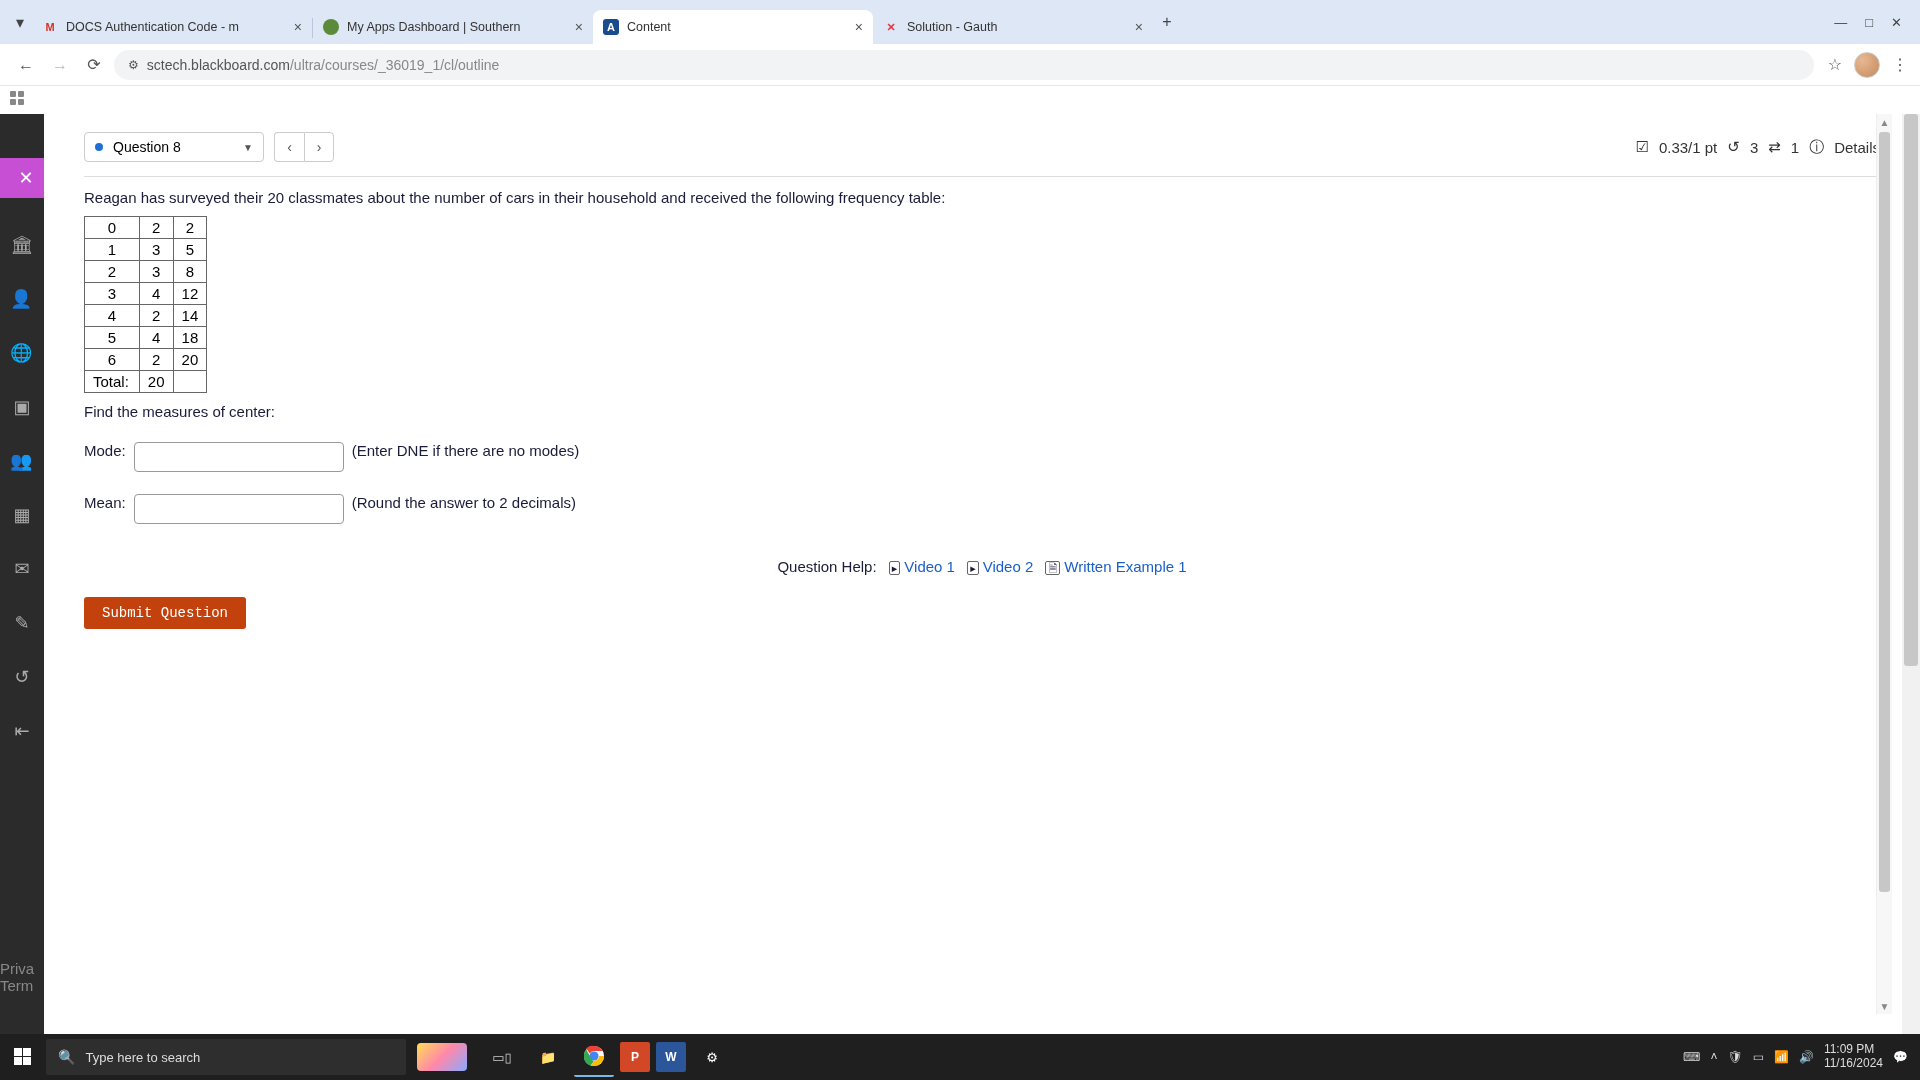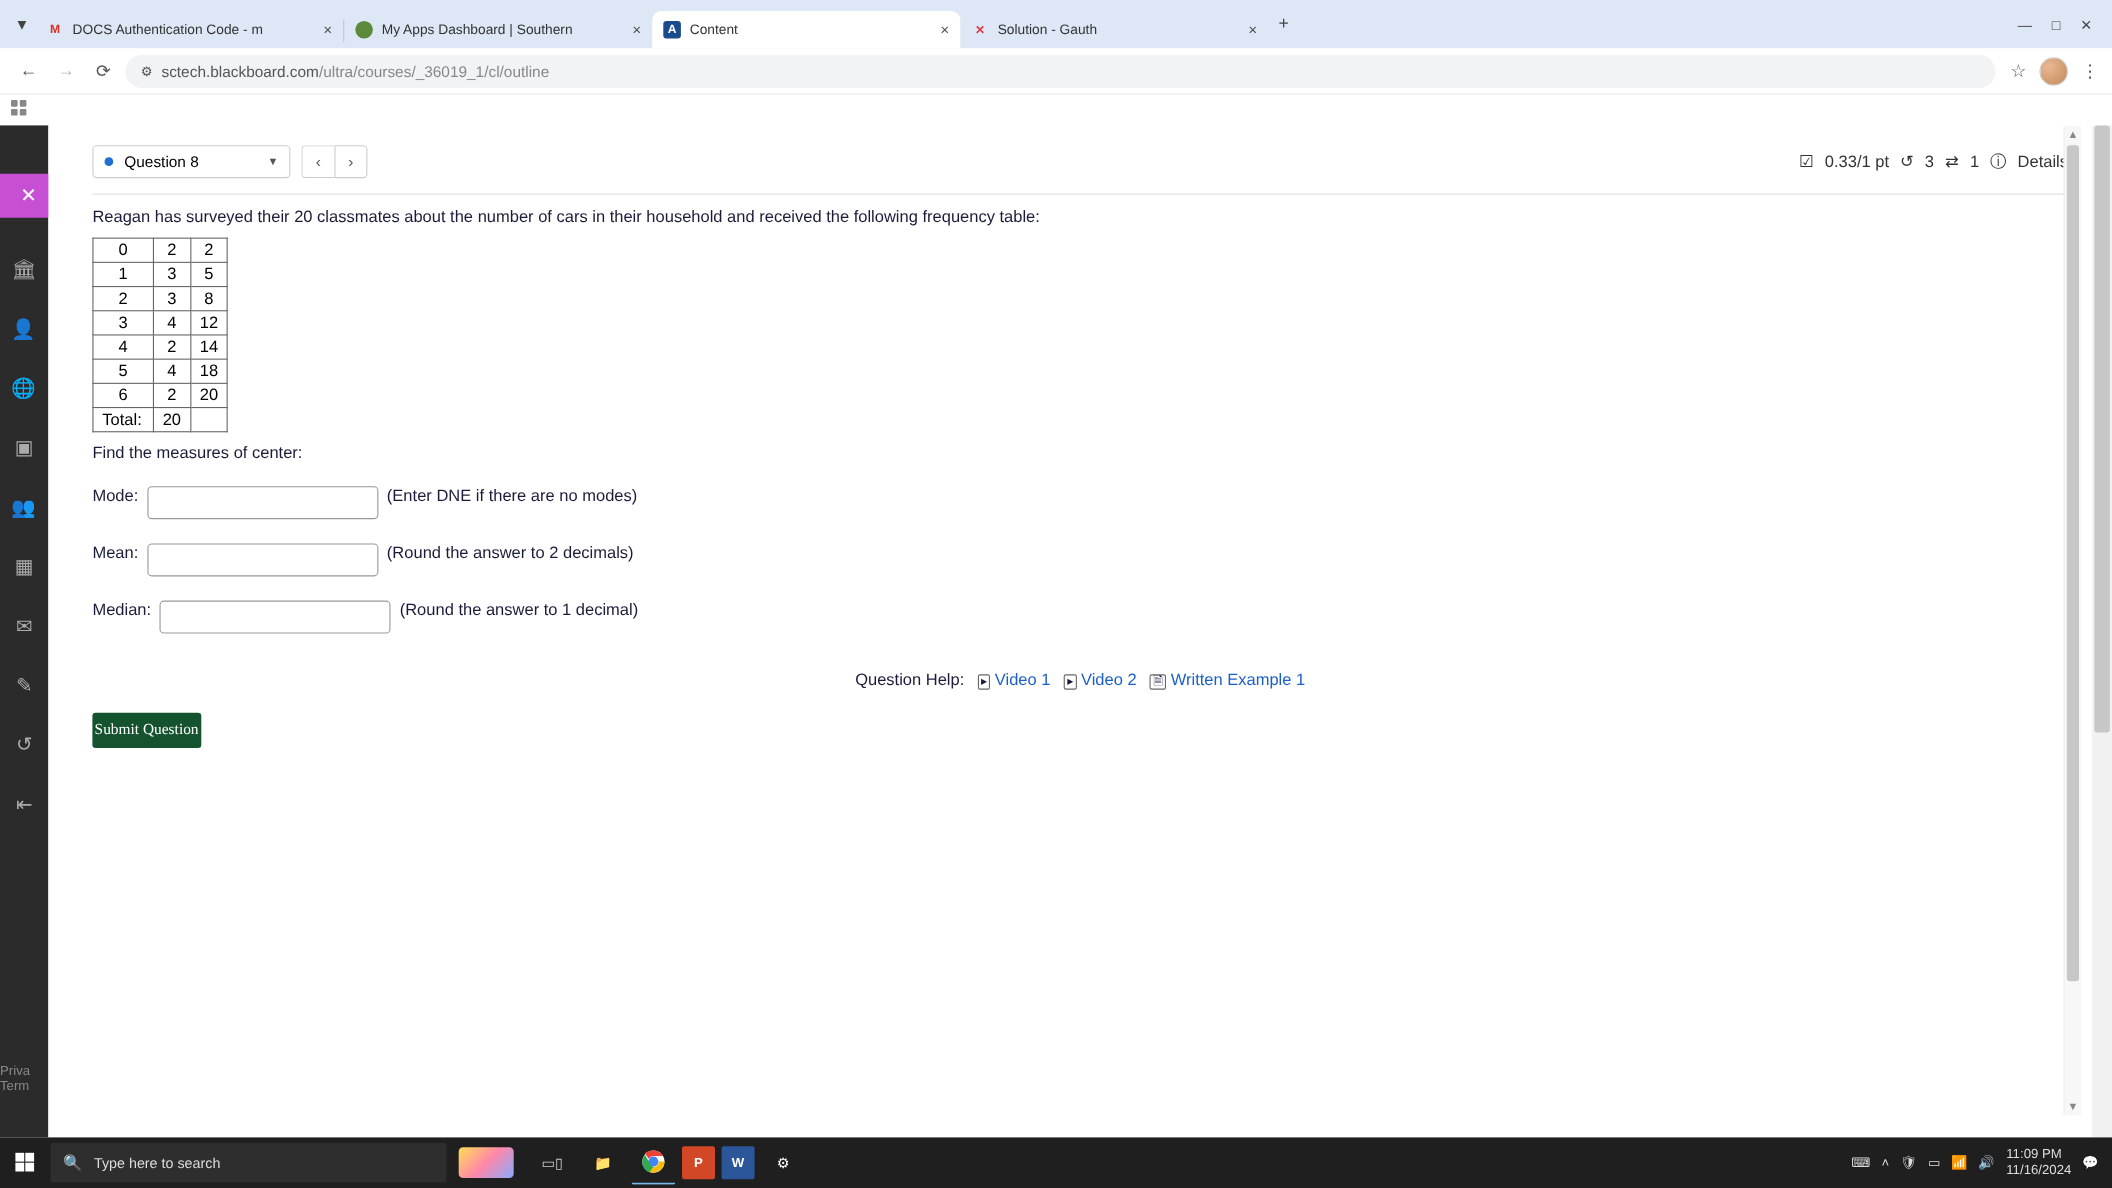--- a/index.html
+++ b/index.html
@@ -30,21 +30,21 @@
 .app-strip { height:28px; background:#fff; display:flex; align-items:center; padding-left:10px; }
 .app-strip .apps-icon { width:18px; height:18px; display:grid; grid-template-columns:repeat(2,6px); grid-template-rows:repeat(2,6px); gap:2px; }
 .app-strip .apps-icon span { background:#888; border-radius:1px; }
 
 
 .page { position:absolute; top:114px; left:0; right:0; bottom:46px; display:flex; }
 .left-rail { width:44px; background:#2b2b2b; display:flex; flex-direction:column; align-items:center; padding-top:48px; gap:32px; position:relative; }
 .left-rail .rail-x { position:absolute; top:44px; left:0; width:52px; height:40px; background:#c74fd4; display:flex; align-items:center; justify-content:center; color:#fff; font-size:18px; border-radius:0 4px 4px 0; }
 .left-rail .rail-x::after { content:""; position:absolute; bottom:-10px; left:0; border-top:10px solid #8a3494; border-left:0; border-right:10px solid transparent; width:0; height:0; display:none; }
 .left-rail .rail-icon { color:#aaa; font-size:18px; }
-.left-rail .bottom-text { position:absolute; bottom:40px; left:0; font-size:12px; color:#888; transform:none; }
+.left-rail .bottom-text { position:absolute; bottom:40px; left:0; font-size:15px; color:#888; transform:none; }
 
 .content-wrap { flex:1; background:#fff; overflow:auto; padding:10px 40px 40px 40px; position:relative; }
 
 .question-bar { display:flex; align-items:center; gap:10px; padding:8px 0;}
 .q-dropdown { border:1px solid #ccc; border-radius:4px; height:30px; display:flex; align-items:center; padding:0 10px; gap:10px; font-size:14px; min-width:180px; }
 .q-dot { width:8px; height:8px; border-radius:50%; background:#1f6fd4; }
 .q-caret { margin-left:auto; color:#555; font-size:10px; }
 .q-nav { border:1px solid #ccc; border-radius:4px; height:30px; width:30px; display:flex; align-items:center; justify-content:center; color:#555; font-size:14px; }
 .q-nav-group { display:flex; }
 .q-nav-group .q-nav:first-child { border-radius:4px 0 0 4px; border-right:none; }
@@ -66,21 +66,21 @@
 
 .instr { margin-top:10px; font-size:15px; font-family:"Trebuchet MS",sans-serif; color:#1b1b3a; }
 
 .field-row { margin-top:22px; display:flex; align-items:flex-start; gap:8px; font-size:15px; font-family:"Trebuchet MS",sans-serif; color:#1b1b3a; }
 .field-row input { border:1px solid #999; border-radius:4px; height:30px; width:210px; padding:0 6px; font-size:14px; }
 
 .help-row { margin-top:34px; font-size:15px; font-family:"Trebuchet MS",sans-serif; color:#1b1b3a;text-align:center; }
 .help-row a { color:#1a5fc9; text-decoration:none; margin-left:4px; }
 .help-row .hicon { border:1px solid #666; border-radius:2px; padding:0 2px; font-size:11px; margin-left:8px; }
 
-.submit-btn { margin-top:18px; background:#14532d; color:#fff; border:none; border-radius:3px; padding:8px 2px; font-size:14px; font-family:Liberation Serif, serif; cursor:pointer; }
+.submit-btn { margin-top:18px; background:#c2410c; color:#fff; border:none; border-radius:3px; padding:8px 18px; font-size:14px; font-family:Liberation Mono, monospace; cursor:pointer; }
 
 
 .outer-scroll { position:absolute; right:0; top:114px; bottom:46px; width:18px; background:#f1f1f1; }
 .outer-scroll .thumb { position:absolute; top:0; left:2px; right:2px; height:60%; background:#c7c7c7; border-radius:3px; }
 
 .inner-scroll { position:absolute; right:28px; top:0; bottom:20px; width:16px; background:#f7f7f7; border-left:1px solid #eee; }
 .inner-scroll .track { position:absolute; top:18px; bottom:18px; left:2px; right:2px; }
 .inner-scroll .thumb { position:absolute; top:0; left:0; right:0; height:88%; background:#c7c7c7; border-radius:3px; }
 .inner-scroll .arrow { position:absolute; left:0; right:0; height:16px; display:flex; align-items:center; justify-content:center; color:#888; font-size:10px; }
 .inner-scroll .arrow.up { top:0; }
@@ -258,25 +258,20 @@
     <div class="field-row">
       <span>Mode:</span>
       <input type="text" style="">
       <span>(Enter DNE if there are no modes)</span>
     </div>
     <div class="field-row">
       <span>Mean:</span>
       <input type="text" style="">
       <span>(Round the answer to 2 decimals)</span>
     </div>
-    <div class="field-row">
-      <span>Median:</span>
-      <input type="text" style="">
-      <span>(Round the answer to 1 decimal)</span>
-    </div>
 
     <div class="help-row">
       <span>Question Help:</span>
       <span class="hicon">▸</span><a href="#">Video 1</a>
       <span class="hicon">▸</span><a href="#">Video 2</a>
       <span class="hicon">🗎</span><a href="#">Written Example 1</a>
     </div>
 
     <button class="submit-btn">Submit Question</button>
 

